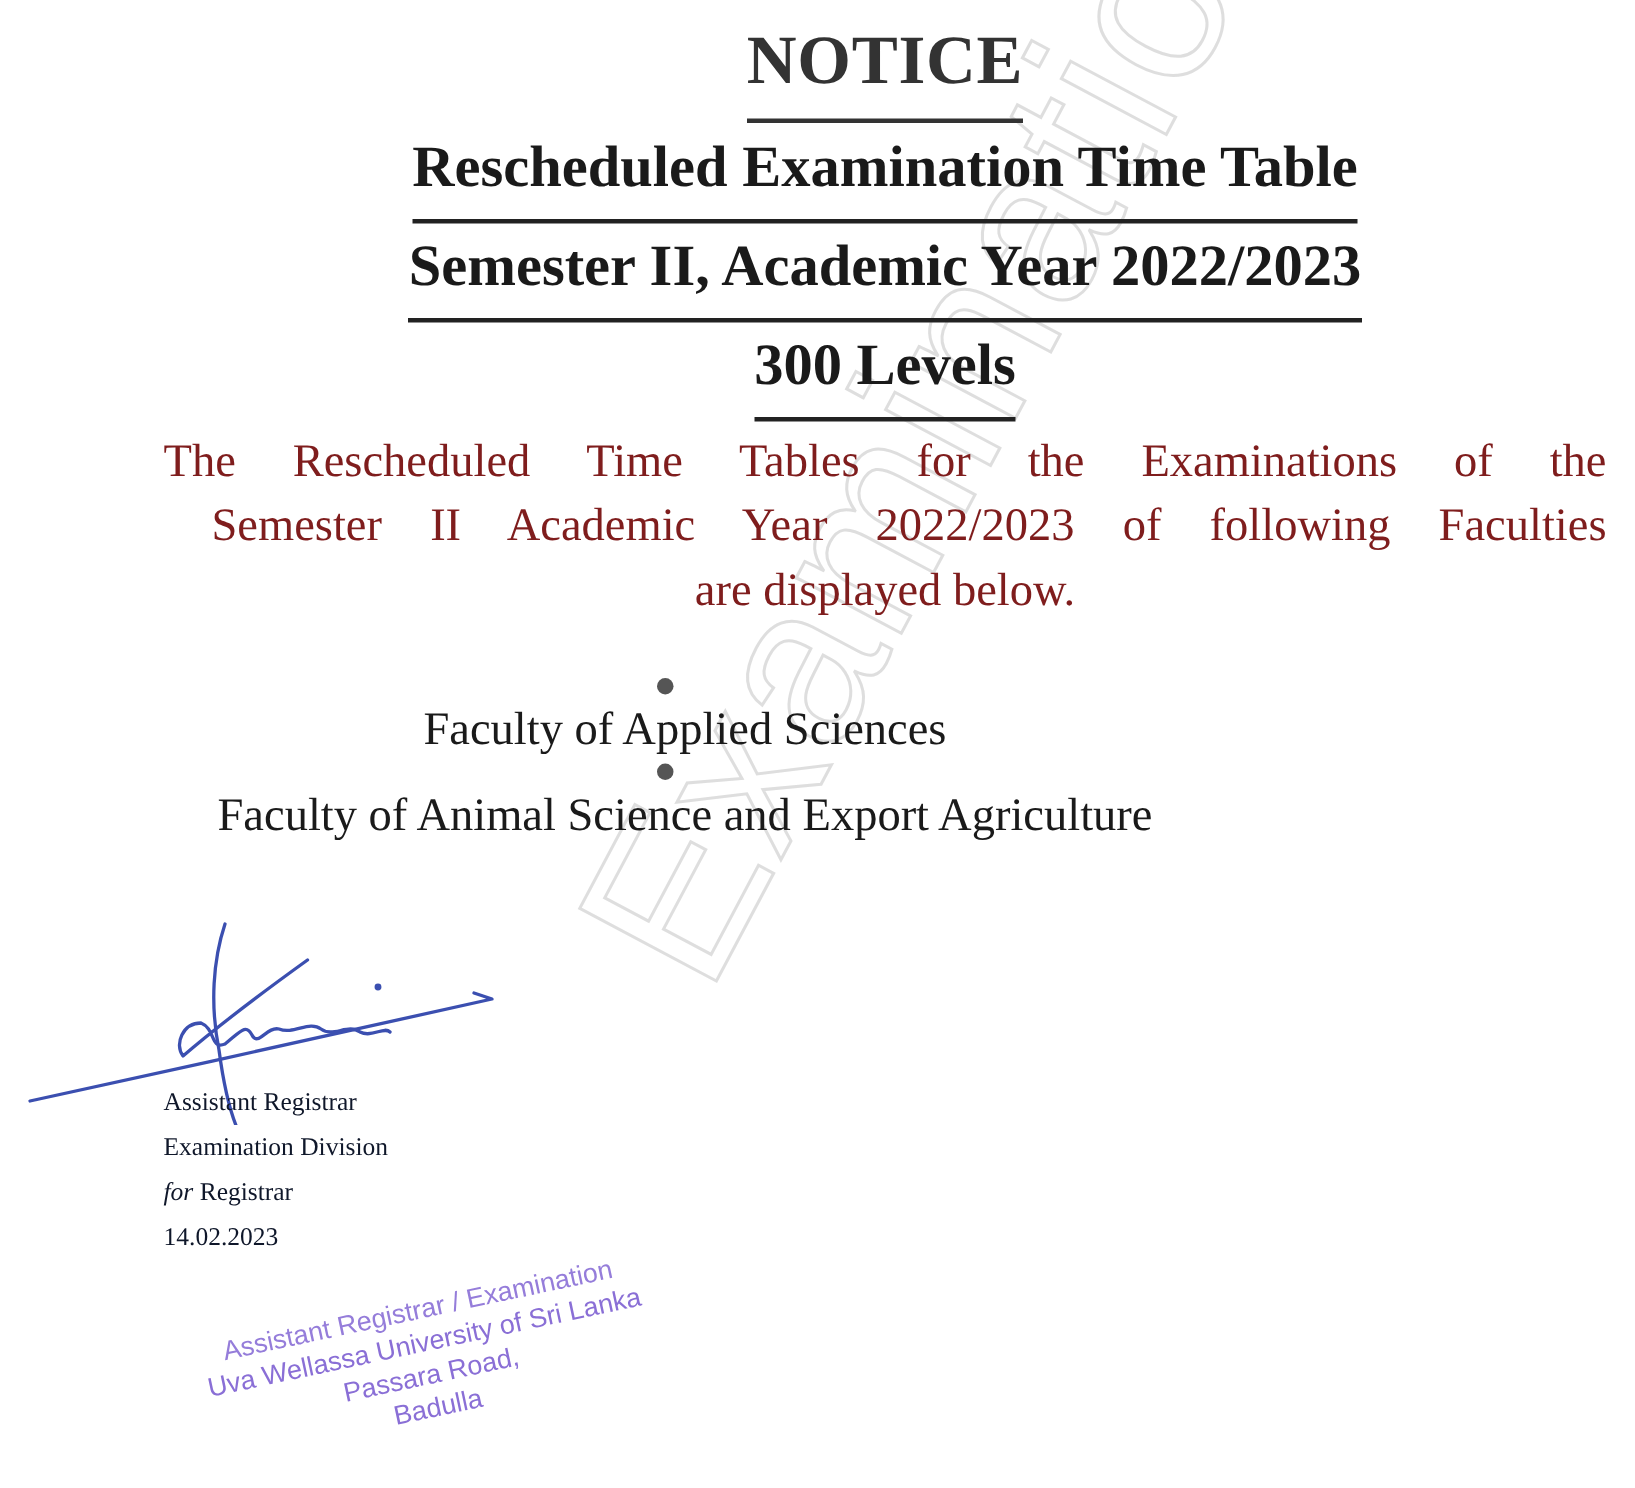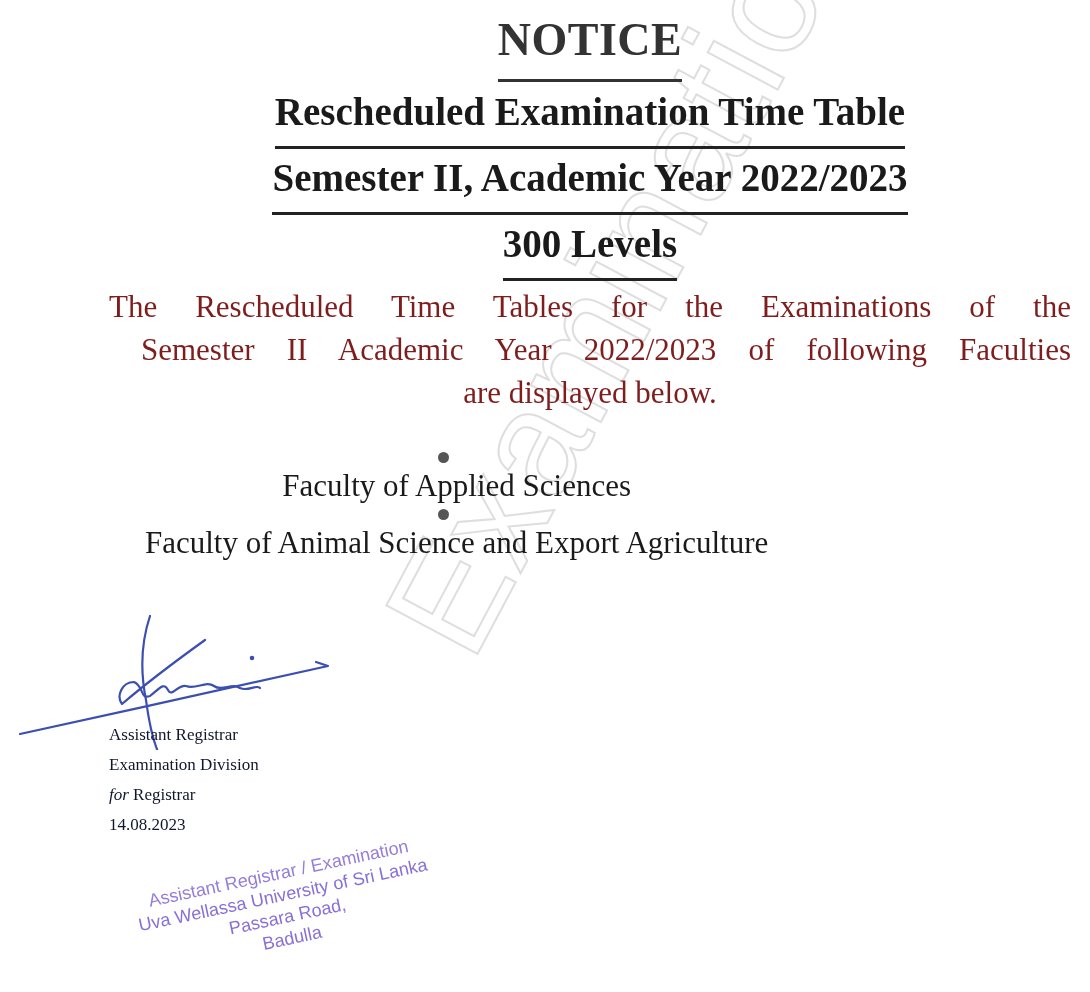--- a/index.html
+++ b/index.html
@@ -103,21 +103,21 @@
       <path d="M150 16 C 142 40, 140 70, 146 100 C 150 130, 156 150, 162 160"></path>
       <path d="M205 40 C 180 58, 150 80, 122 104 C 116 96, 122 82, 134 82 C 144 86, 140 100, 150 96 C 160 88, 164 82, 168 90 C 172 98, 178 84, 186 86 C 196 90, 206 80, 214 86 C 222 92, 232 82, 240 88 C 248 92, 256 84, 260 88"></path>
       <circle cx="252" cy="58" r="1.2" fill="#3b4fb0"></circle>
     </g>
   </svg>
 
   <div class="sig-block">
     <div>Assistant Registrar</div>
     <div>Examination Division</div>
     <div><i>for</i> <span>Registrar</span></div>
-    <div>14.08.2023</div>
+    <div>14.02.2023</div>
   </div>
 
   <div class="stamp">
     <div class="l1">Assistant Registrar / Examination</div>
     <div>Uva Wellassa University of Sri Lanka</div>
     <div>Passara Road,</div>
     <div>Badulla</div>
   </div>
 
 </div>

